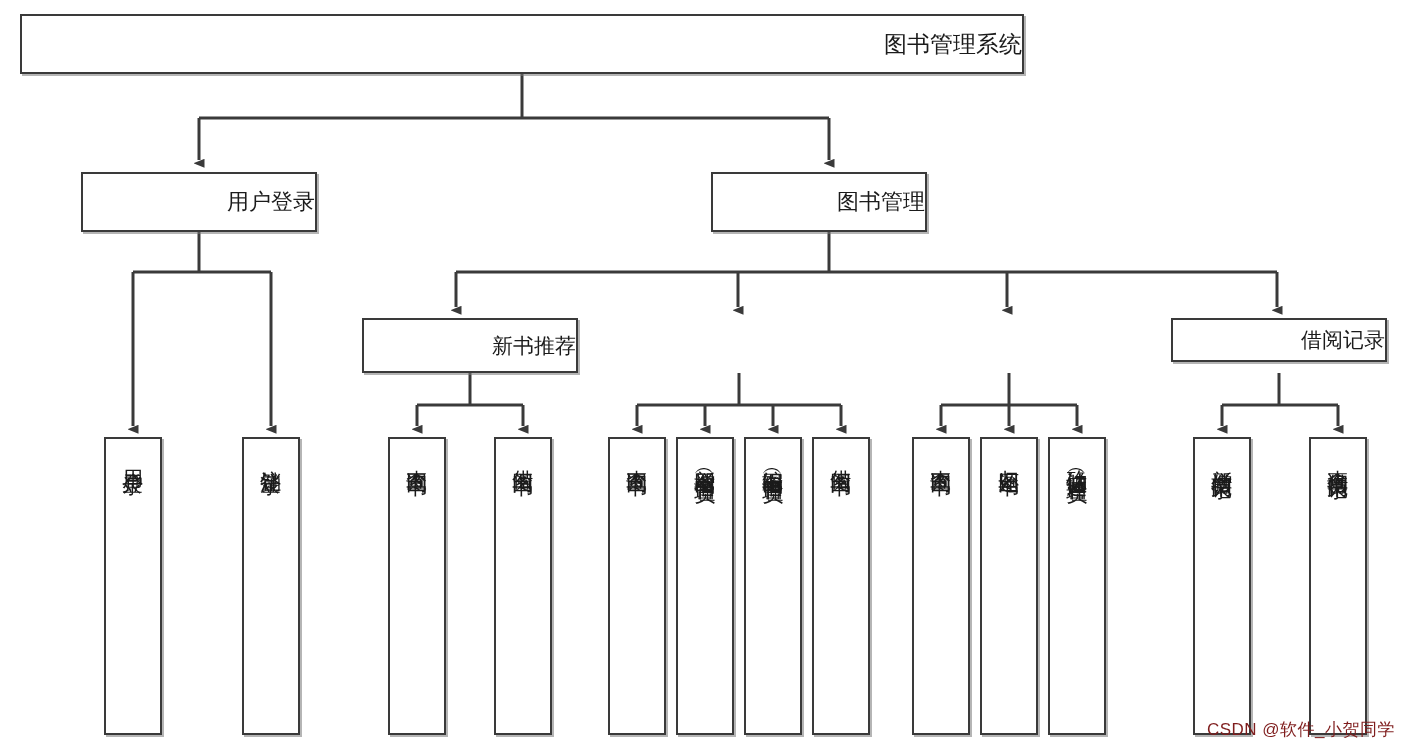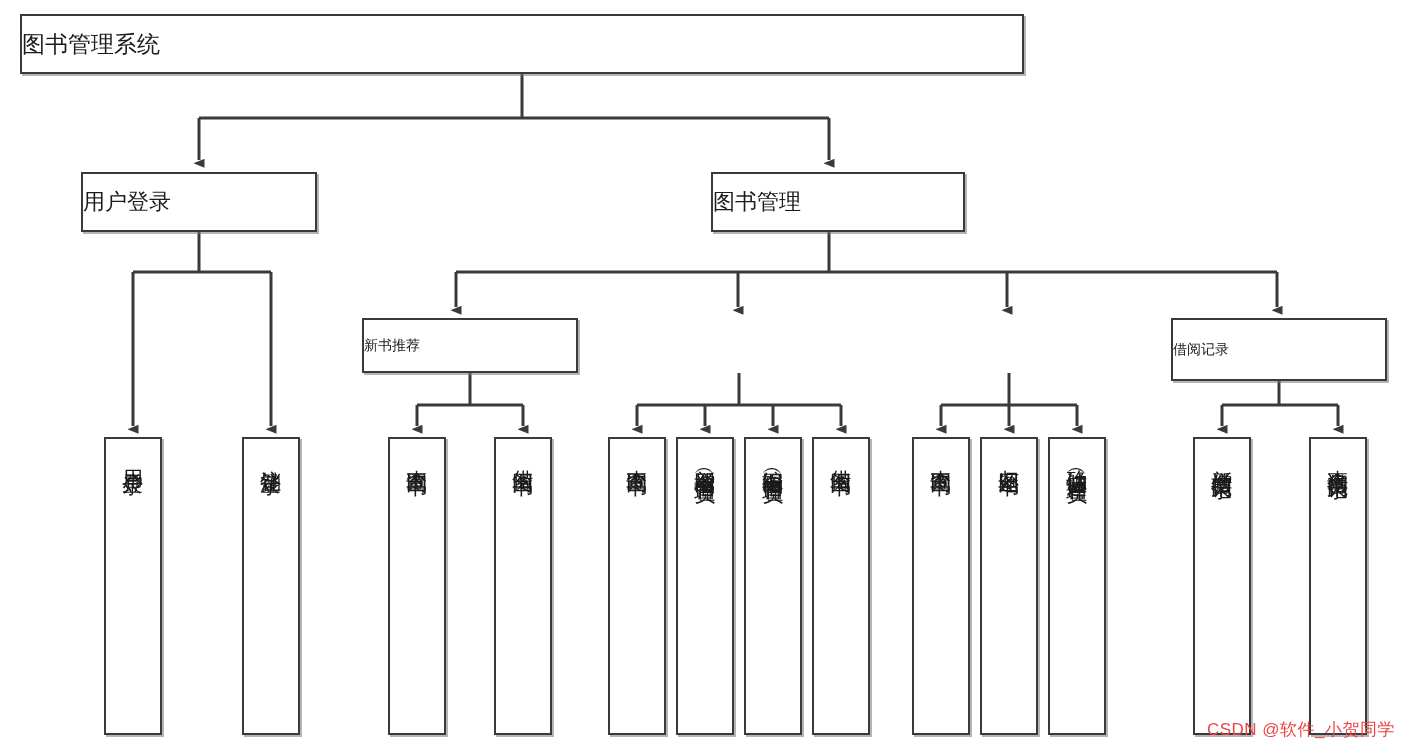--- a/index.html
+++ b/index.html
@@ -18,27 +18,27 @@
 
   
   .node{
     position:absolute;
     box-sizing:border-box;
     background:#ffffff;
     border:2px solid #3a3a3a;
     box-shadow:2px 2px 0 0 rgba(120,120,120,.55);
     display:flex;
     align-items:center;
-    justify-content:flex-start;
+    justify-content:flex-end;
     color:#1b1b1b;
     text-align:center;
   }
   .node.root{font-size:23px;}
   .node.lvl2{font-size:22px;}
-  .node.lvl3{font-size:14px;}
+  .node.lvl3{font-size:21px;}
 
   
   .node.leaf{
     align-items:flex-start;
     justify-content:center;
     padding-top:14px;
     box-shadow:2px 2px 0 0 rgba(120,120,120,.55);
   }
   .node.leaf .vtext{
     writing-mode:vertical-rl;
@@ -49,21 +49,21 @@
     white-space:nowrap;
     color:#1b1b1b;
   }
   .node .htext{ display:block; }
 
   
   #watermark{
     position:absolute;
     right:10px;bottom:6px;
     font-size:17px;
-    color:#ef4444;
+    color:#7f1d1d;
     letter-spacing:.5px;
     white-space:nowrap;
   }
 </style>
 </head>
 <body>
 
 <div id="canvas">
 
   <svg id="wires" viewBox="0 0 1405 747" width="1405" height="747" aria-hidden="true">
@@ -117,31 +117,31 @@
   </svg>
 
   <div class="node root" style="left:20px;top:14px;width:1004px;height:60px;">
     <span class="htext">图书管理系统</span>
   </div>
 
   <div class="node lvl2" style="left:81px;top:172px;width:236px;height:60px;">
     <span class="htext">用户登录</span>
   </div>
 
-  <div class="node lvl2" style="left:711px;top:172px;width:254px;height:60px;">
+  <div class="node lvl2" style="left:711px;top:172px;width:216px;height:60px;">
     <span class="htext">图书管理</span>
   </div>
 
   <div class="node lvl3" style="left:362px;top:318px;width:216px;height:55px;">
     <span class="htext">新书推荐</span>
   </div>
 
 
 
-  <div class="node lvl3" style="left:1171px;top:318px;width:216px;height:63px;font-family:Liberation Mono, monospace;">
+  <div class="node lvl3" style="left:1171px;top:318px;width:216px;height:44px;font-family:Liberation Mono, monospace;">
     <span class="htext">借阅记录</span>
   </div>
 
   <div class="node leaf" style="left:104px;top:437px;width:58px;height:298px;">
     <span class="vtext">用户登录</span>
   </div>
   <div class="node leaf" style="left:242px;top:437px;width:58px;height:298px;">
     <span class="vtext">注销登录</span>
   </div>
 

